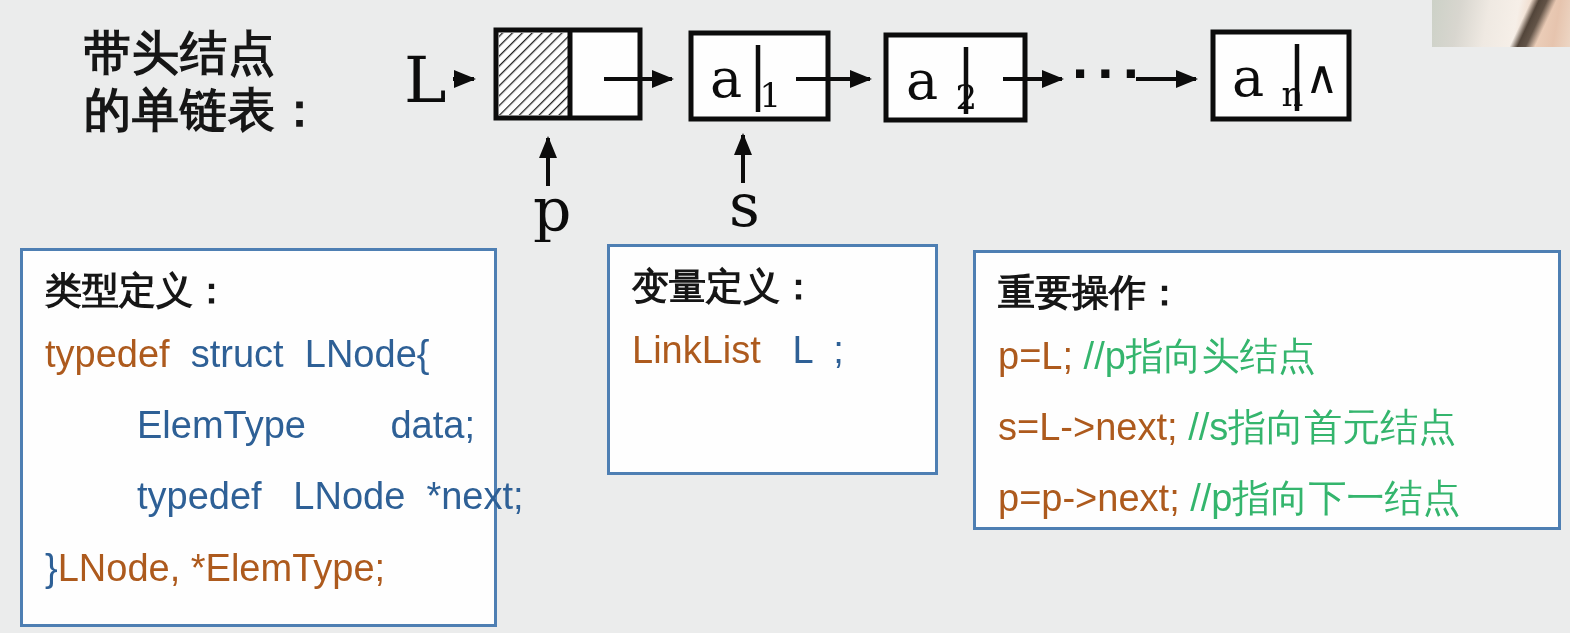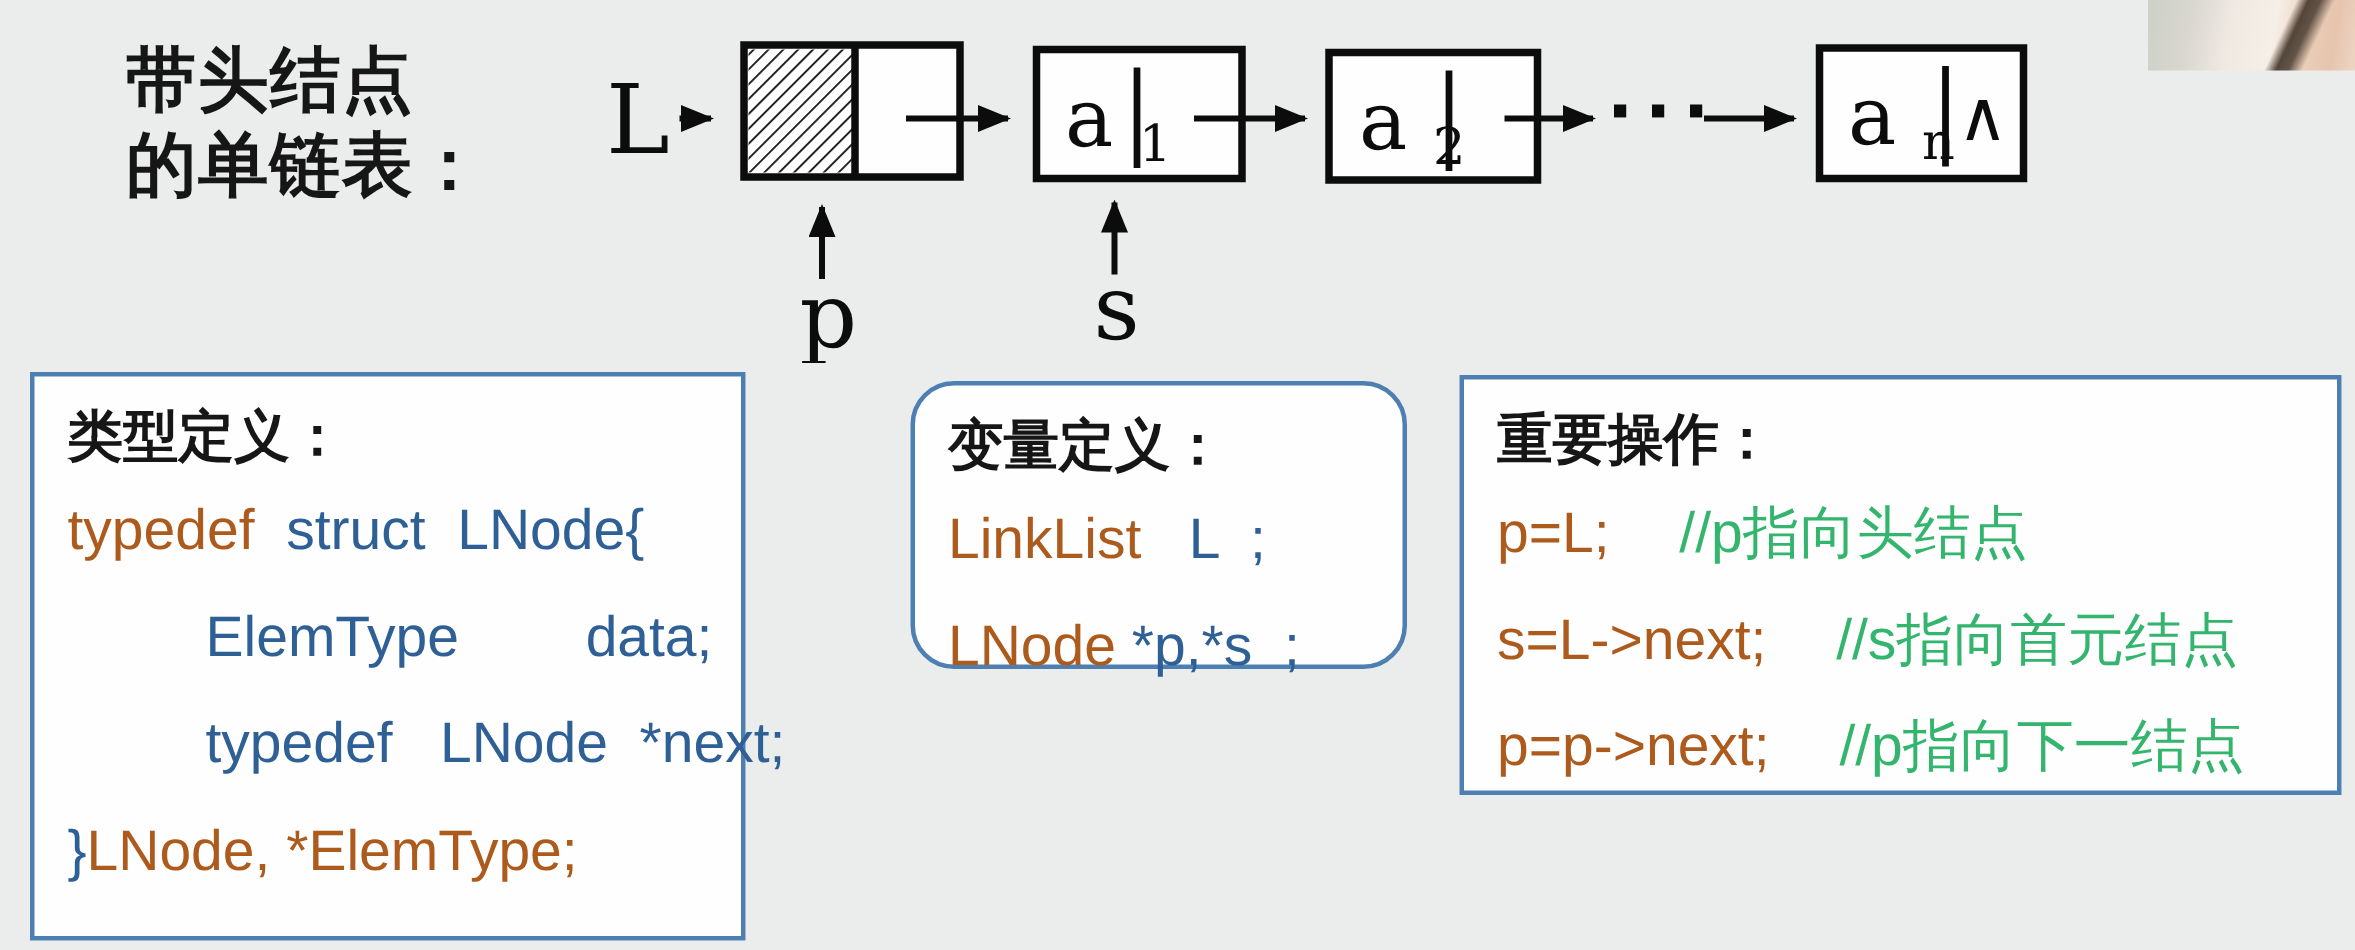--- a/index.html
+++ b/index.html
@@ -24,33 +24,33 @@
     line-height: 1.22; letter-spacing: 1px;
   }
   #diagram-svg { position: absolute; left: 0; top: 0; }
   .panel {
     position: absolute;
     background: #fefefe;
     border: 3px solid var(--box-border);
     padding: 12px 22px 10px 22px;
   }
   #panel-type { left: 20px;  top: 248px; width: 477px; height: 379px; }
-  #panel-var  { left: 607px; top: 254px; width: 331px; height: 192px; border-radius: 29px; }
+  #panel-var  { left: 607px; top: 244px; width: 331px; height: 231px; }
   #panel-ops  { left: 973px; top: 250px; width: 588px; height: 280px; }
   .panel-heading {
     font-size: 37px; font-weight: 700; color: #161616;
     line-height: 1.5; white-space: pre;
   }
   .code-line {
     font-size: 38px; line-height: 1.88; white-space: pre;
   }
   .code-line.indent { padding-left: 92px; text-align: center; }
   .tok-brown { color: var(--keyword-brown); }
   .tok-blue  { color: var(--code-blue); }
-  .tok-green { color: var(--comment-green); margin-left: 36px; }
+  .tok-green { color: var(--comment-green); }
   #webcam {
     position: absolute; right: 0; top: 0;
     width: 138px; height: 47px;
     background:
       linear-gradient(115deg, rgba(94,79,67,0) 62%, rgba(74,61,50,0.95) 67%, rgba(74,61,50,0.85) 72%, rgba(94,79,67,0) 78%),
       linear-gradient(100deg, #ccd1c7 0%, #d8d6cf 20%, #efe9e2 40%, #f6efe8 60%, #eccfba 75%, #e6c4ae 88%, #edd6c4 100%);
   }
 </style>
 </head>
 <body>
@@ -130,21 +130,20 @@
       <div class="code-line indent"><span class="tok-blue">ElemType        data;</span></div>
       <div class="code-line indent"><span class="tok-blue">typedef   LNode  *next;</span></div>
       <div class="code-line"><span class="tok-blue">}</span><span class="tok-brown">LNode, *ElemType;</span></div>
     </div>
 </div>
 
 <div class="panel" id="panel-var">
   <div class="panel-heading">变量定义：</div>
   <div>
       <div class="code-line"><span class="tok-brown">LinkList   </span><span class="tok-blue">L  ;</span></div>
-      <div class="code-line"><span class="tok-brown">LNode </span><span class="tok-blue">*p,*s  ;</span></div>
     </div>
 </div>
 
 <div class="panel" id="panel-ops">
   <div class="panel-heading">重要操作：</div>
   <div>
       <div class="code-line"><span class="tok-brown">p=L; </span><span class="tok-green">//p指向头结点</span></div>
       <div class="code-line"><span class="tok-brown">s=L-&gt;next; </span><span class="tok-green">//s指向首元结点</span></div>
       <div class="code-line"><span class="tok-brown">p=p-&gt;next; </span><span class="tok-green">//p指向下一结点</span></div>
     </div>

